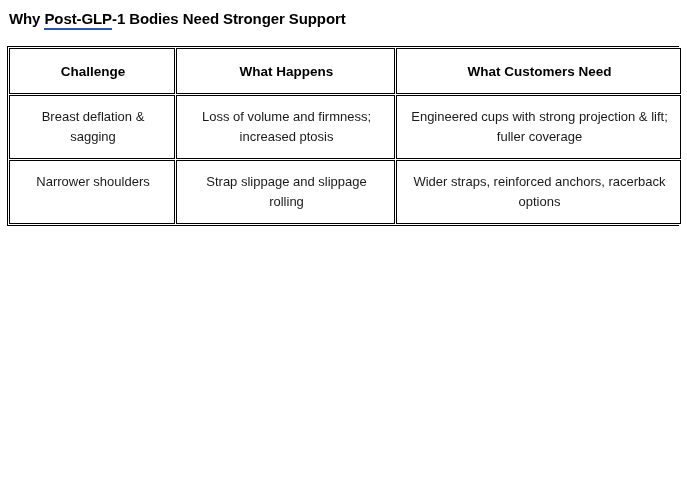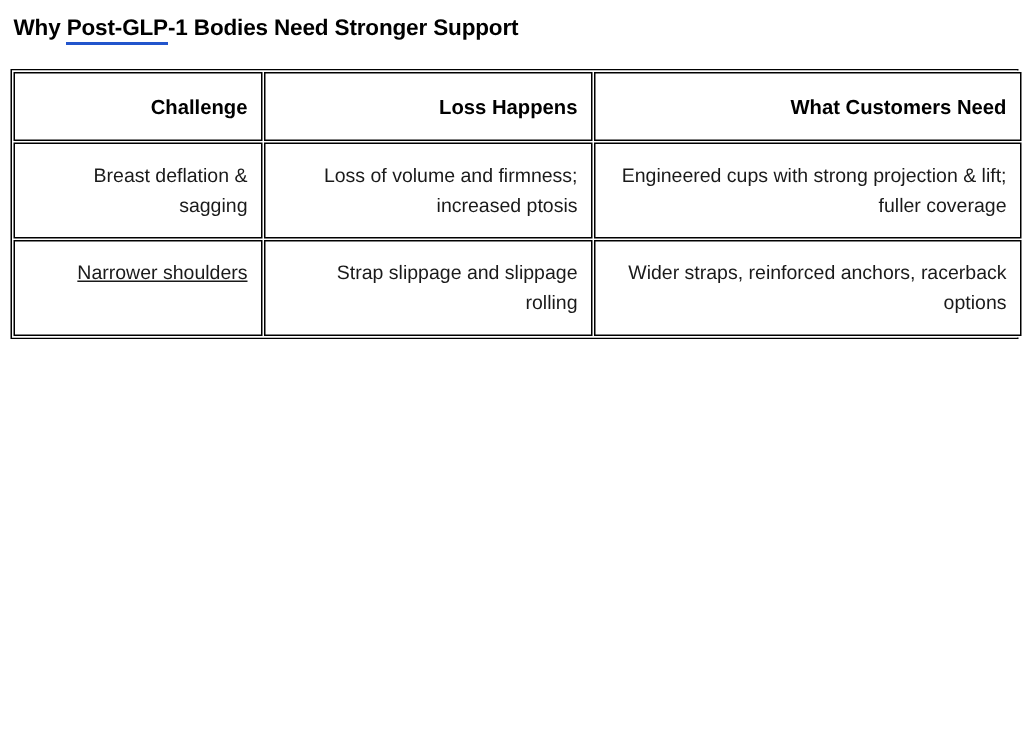--- a/index.html
+++ b/index.html
@@ -55,21 +55,21 @@
     width: 100%;
     table-layout: fixed;
     background: #ffffff;
   }
   table.grid td,
   table.grid th {
     border: 1px solid #000000;
     background: #ffffff;
     padding: 11px 9px 11px 11px;
     vertical-align: top;
-    text-align: right;
+    text-align: center;
     font-size: 13px;
     line-height: 20px;
     color: #1a1a1a;
     box-sizing: border-box;
   }
   table.grid th {
     font-weight: bold;
     color: #000000;
     font-size: 13.5px;
     height: 46px;
@@ -81,21 +81,20 @@
   
   col.c1 { width: 166px; }
   col.c2 { width: 219px; }
   col.c3 { width: 285px; }
 
   
   td.mid-align {
     vertical-align: middle;
     padding-top: 0;
     padding-bottom: 0;
-    text-decoration: underline;
   }
 </style>
 </head>
 <body>
 
 <div class="page">
 
   <div class="doc-title">
     <span>Why </span><span class="spell-flag">Post-GLP</span><span>-1 Bodies Need Stronger Support</span>
   </div>
@@ -103,21 +102,21 @@
   <div class="table-wrap">
     <table class="grid">
       <colgroup>
         <col class="c1">
         <col class="c2">
         <col class="c3">
       </colgroup>
       <thead>
         <tr>
           <th>Challenge</th>
-          <th>Loss Happens</th>
+          <th>What Happens</th>
           <th>What Customers Need</th>
         </tr>
       </thead>
       <tbody>
         <tr>
           <td>Breast deflation &amp; sagging</td>
           <td>Loss of volume and firmness; increased ptosis</td>
           <td>Engineered cups with strong projection &amp; lift; fuller coverage</td>
         </tr>
         <tr>

